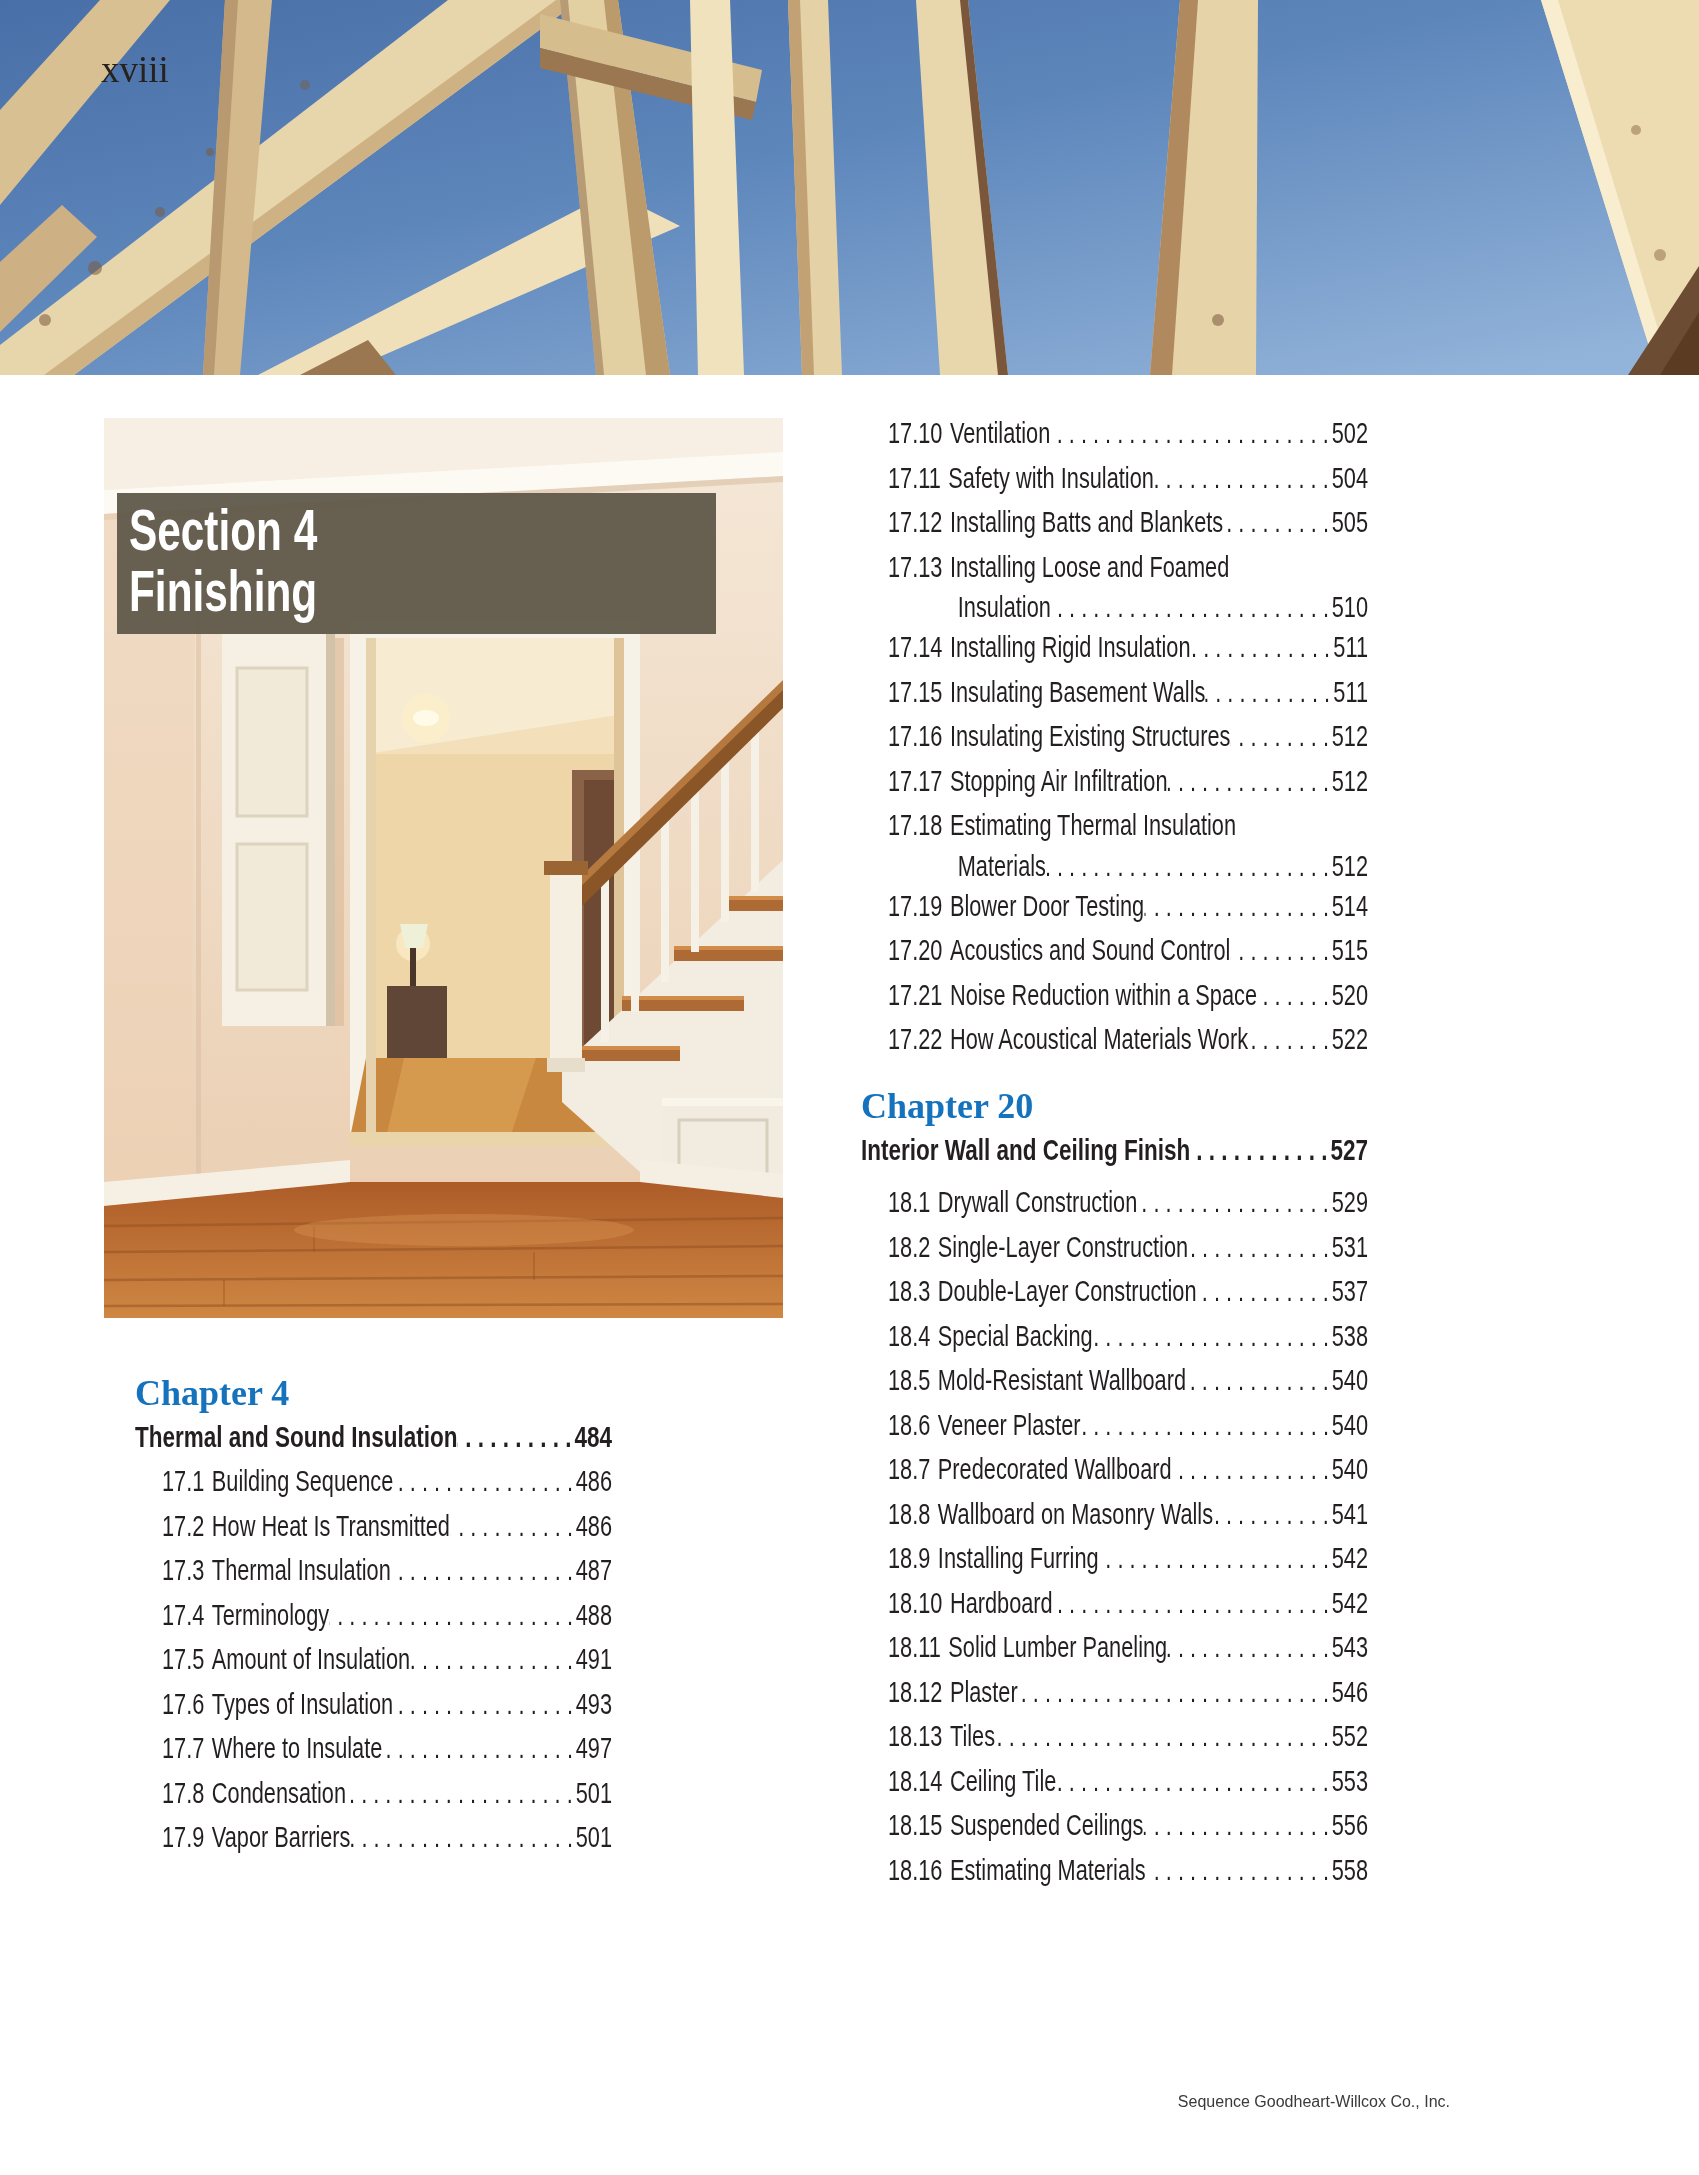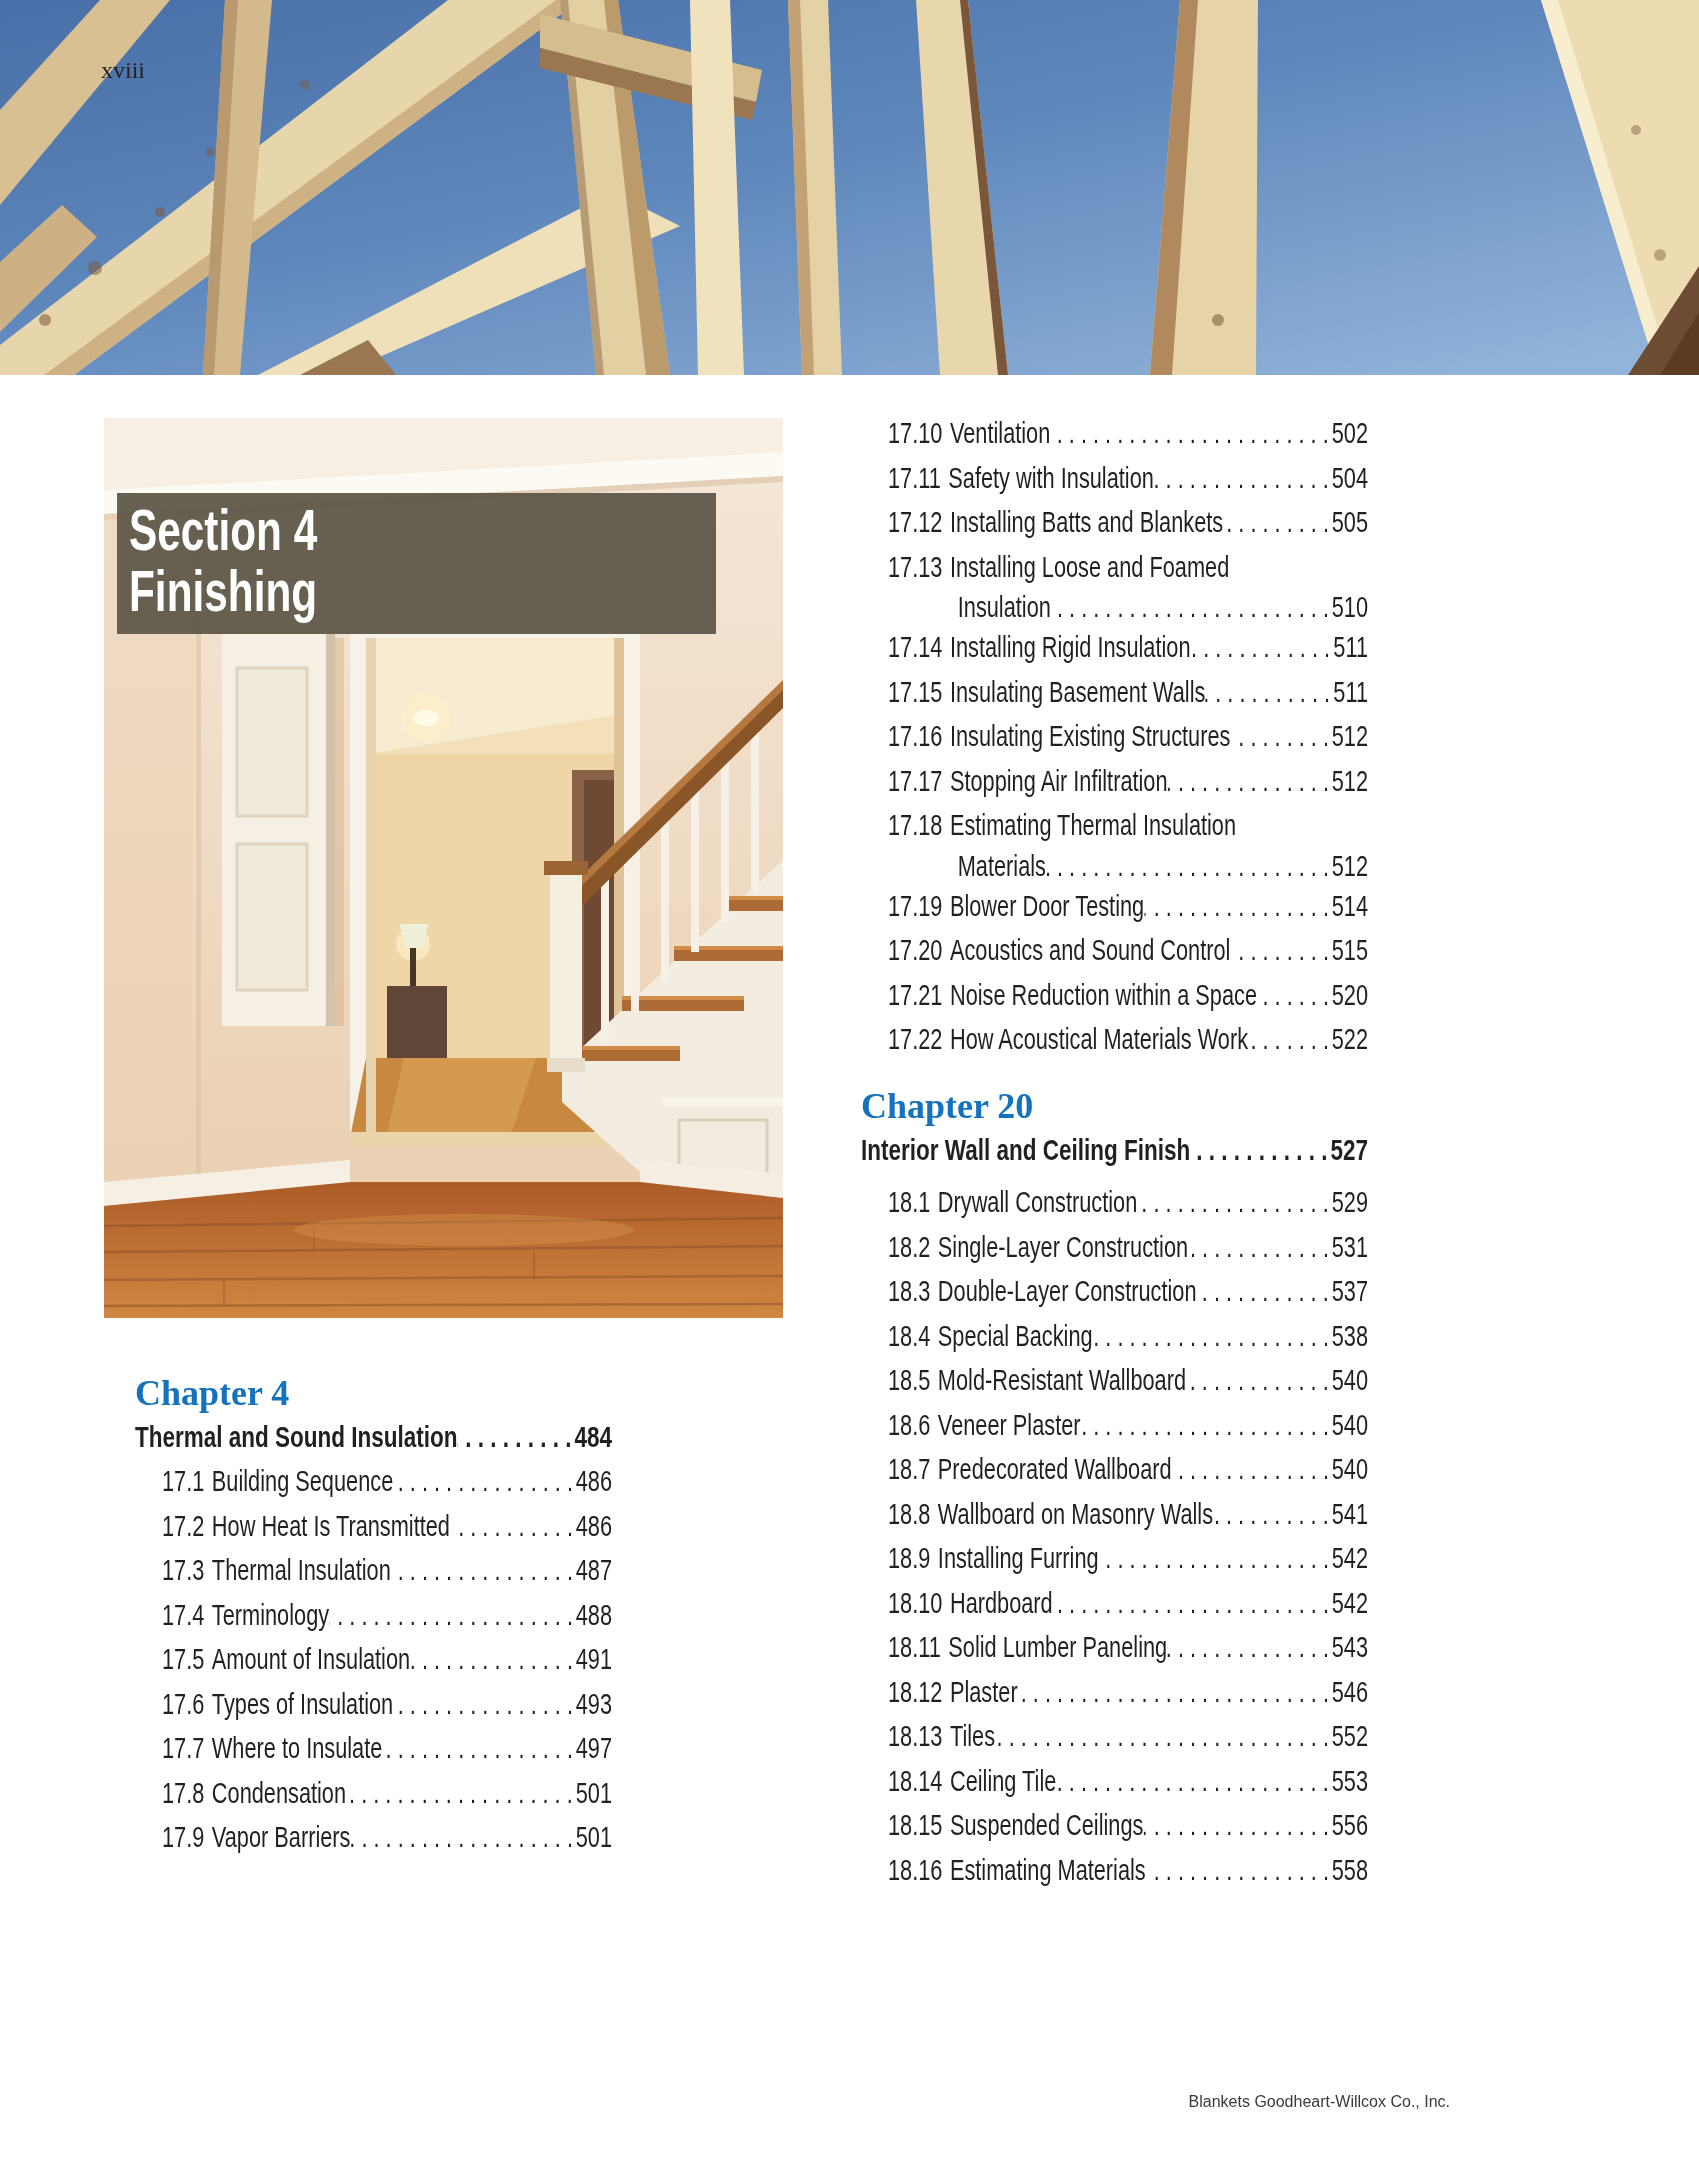--- a/index.html
+++ b/index.html
@@ -7,21 +7,21 @@
     width:1699px;height:2175px;position:relative;background:#ffffff;
     font-family:"Liberation Sans","DejaVu Sans",sans-serif;color:#231f20;
     overflow:hidden;
   }
   
   .hero{position:absolute;left:0;top:0;width:1699px;height:375px;overflow:hidden;}
   .hero svg{display:block;}
   .folio{
     position:absolute;left:101px;top:52px;
     font-family:"Liberation Serif","DejaVu Serif",serif;
-    font-size:24px;line-height:36px;color:#26221e;
+    font-size:37px;line-height:36px;color:#26221e;
   }
   
   .photo{position:absolute;left:104px;top:418px;width:679px;height:900px;overflow:hidden;}
   
   .banner{
     position:absolute;left:117px;top:493px;width:599px;height:141px;
     background:rgba(94,87,72,0.94);
     padding-left:12px;box-sizing:border-box;padding-top:6px;
   }
   .banner-line{
@@ -589,13 +589,13 @@
           <span class="num">18.16</span>
           <span class="t">Estimating Materials</span>
           <span class="leader"></span>
           <span class="pg">558</span>
         </div>
 
       </div>
     </div>
 </div>
 
-<div class="copyright">Blankets Goodheart-Willcox Co., Inc.</div>
+<div class="copyright">Sequence Goodheart-Willcox Co., Inc.</div>
 
 </body></html>

